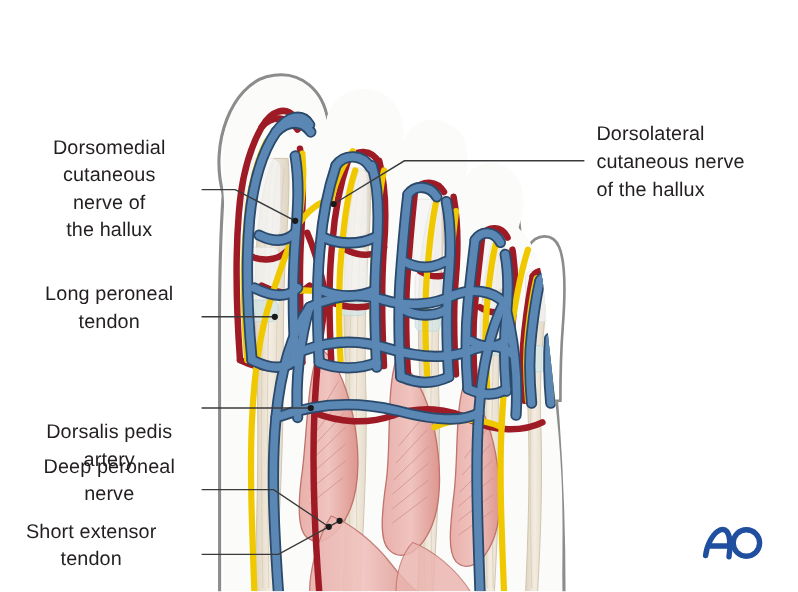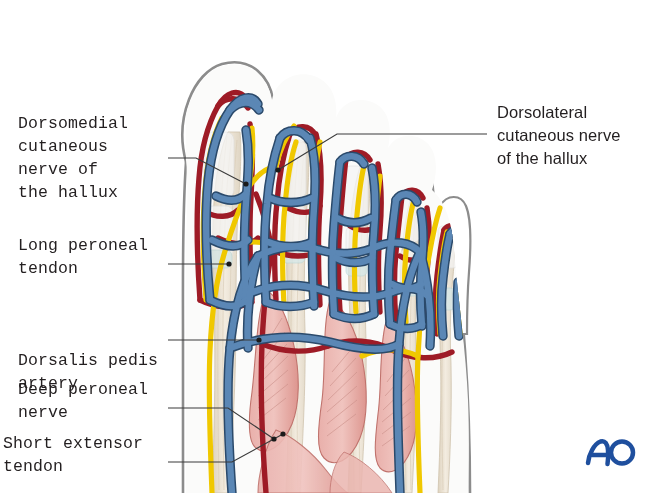--- a/index.html
+++ b/index.html
@@ -28,21 +28,21 @@
     height: 493px;
   }
   .lbl {
     position: absolute;
     font-size: 16.5px;
     line-height: 23px;
     color: #231f20;
     white-space: pre-line;
     letter-spacing: 0.1px;
   }
-  .lbl-right-al { text-align: left; font-family: Liberation Mono, monospace; }
+  .lbl-right-al { text-align: center; }
   .lbl-left-al  { text-align: left; }
   .logo {
     position: absolute;
     left: 584px;
     top: 437px;
     width: 52px;
     height: 30px;
   }
 </style>
 </head>

